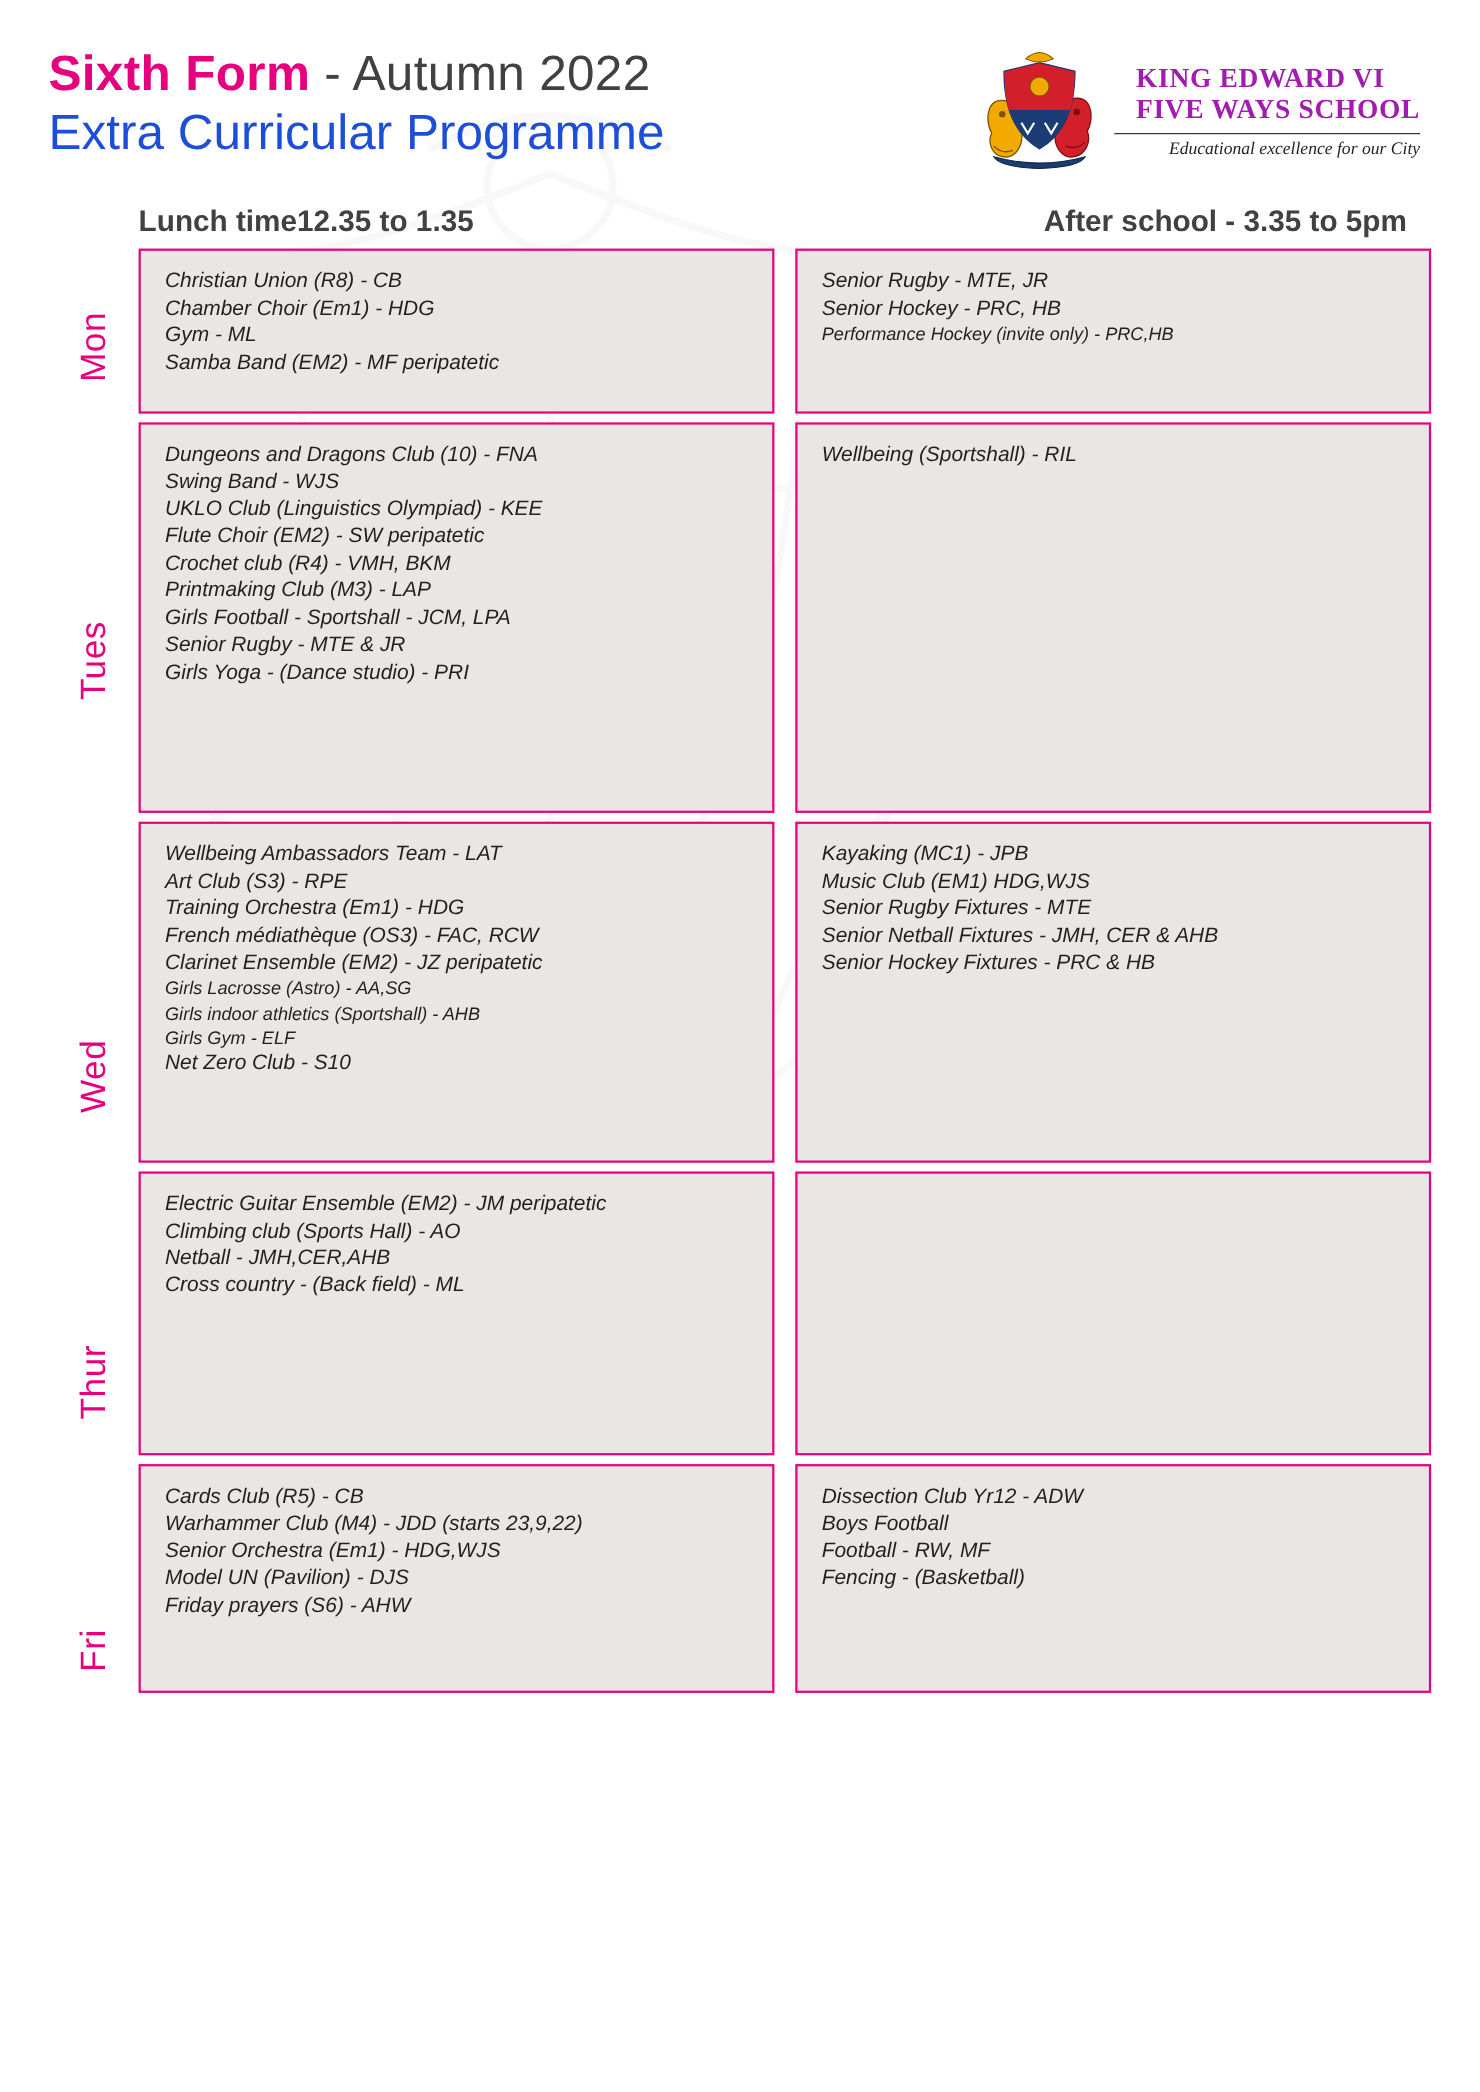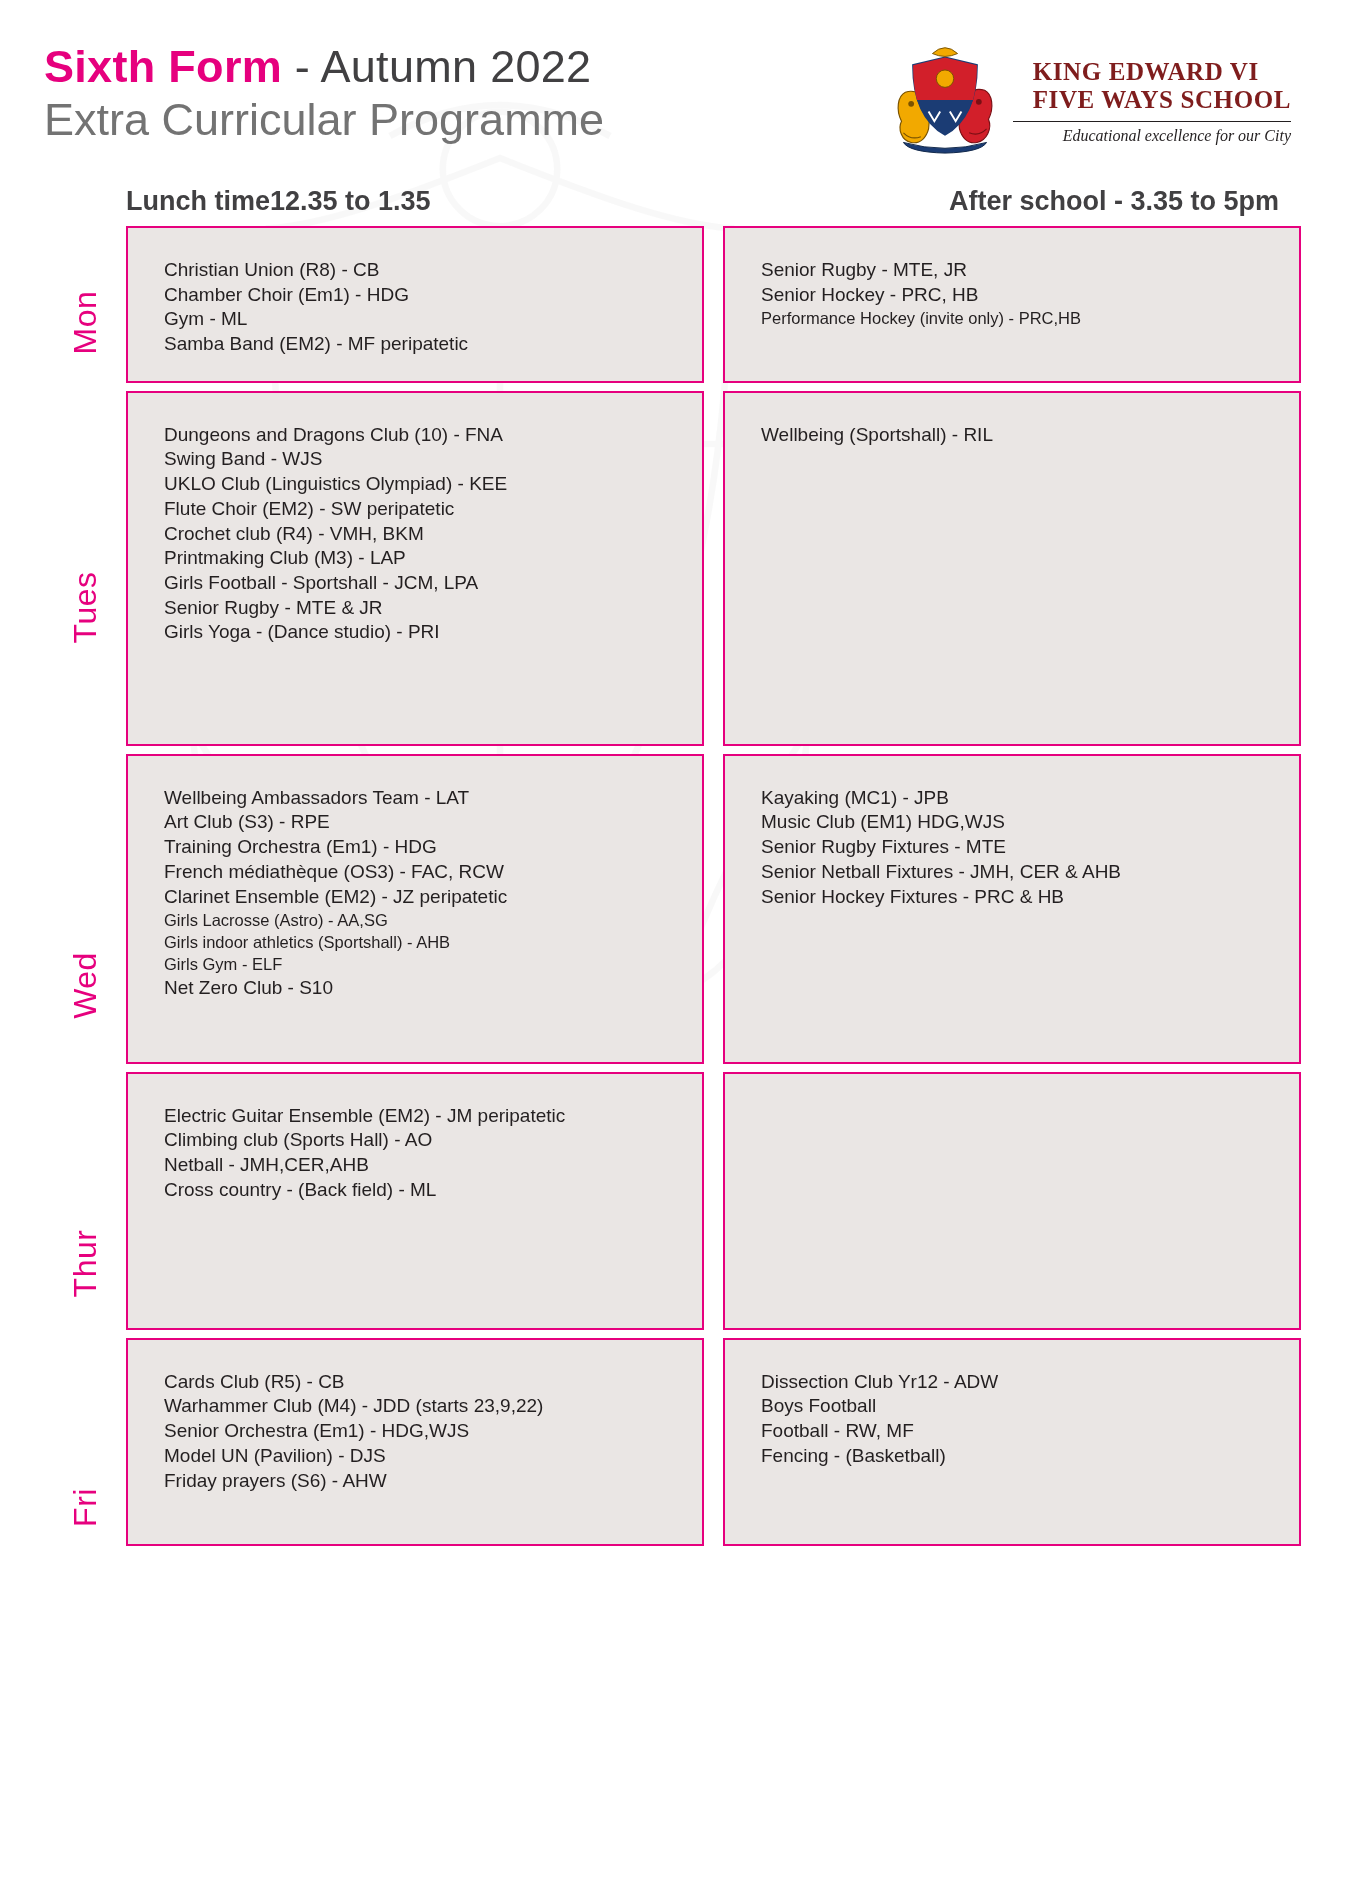--- a/index.html
+++ b/index.html
@@ -59,21 +59,21 @@
     color: #414042;
     font-weight: 400;
   }
   .title-grey {
     color: #414042;
     font-weight: 400;
   }
   .title-line2 {
     font-size: 45px;
     font-weight: 400;
-    color: #737373;
+    color: #1d4ed8;
     line-height: 1.18;
     white-space: nowrap;
   }
 
   .logo-block {
     display: flex;
     align-items: flex-start;
     gap: 14px;
     padding-top: 6px;
     padding-right: 10px;
@@ -84,21 +84,21 @@
     flex: none;
   }
   .logo-text {
     padding-top: 18px;
   }
   .logo-l1, .logo-l2 {
     font-family: "Liberation Serif", serif;
     font-weight: 700;
     font-size: 25px;
     letter-spacing: 0.6px;
-    color: #7f1d1d;
+    color: #a21caf;
     line-height: 1.12;
     white-space: nowrap;
     margin-left: 20px;
   }
   .logo-rule {
     border-top: 1.5px solid #231f20;
     margin: 7px 0 5px 0;
     width: 100%;
   }
   .logo-tag {
@@ -157,23 +157,24 @@
     gap: 19px;
     flex: 1 1 auto;
   }
   .cell {
     border: 2.5px solid #e6007e;
     background: #eae6e4;
     padding: 16px 18px 10px 22px;
     flex: 1 1 0;
   }
   .cell ul {
-    margin: 14px;
+    margin: 0;
     padding: 0;
     list-style: none;
+    font-style: italic;
   }
   .cell li {
     font-size: 19px;
     line-height: 1.30;
     color: #231f20;
     white-space: nowrap;
   }
   .cell li.small {
     font-size: 16.5px;
     line-height: 1.34;

